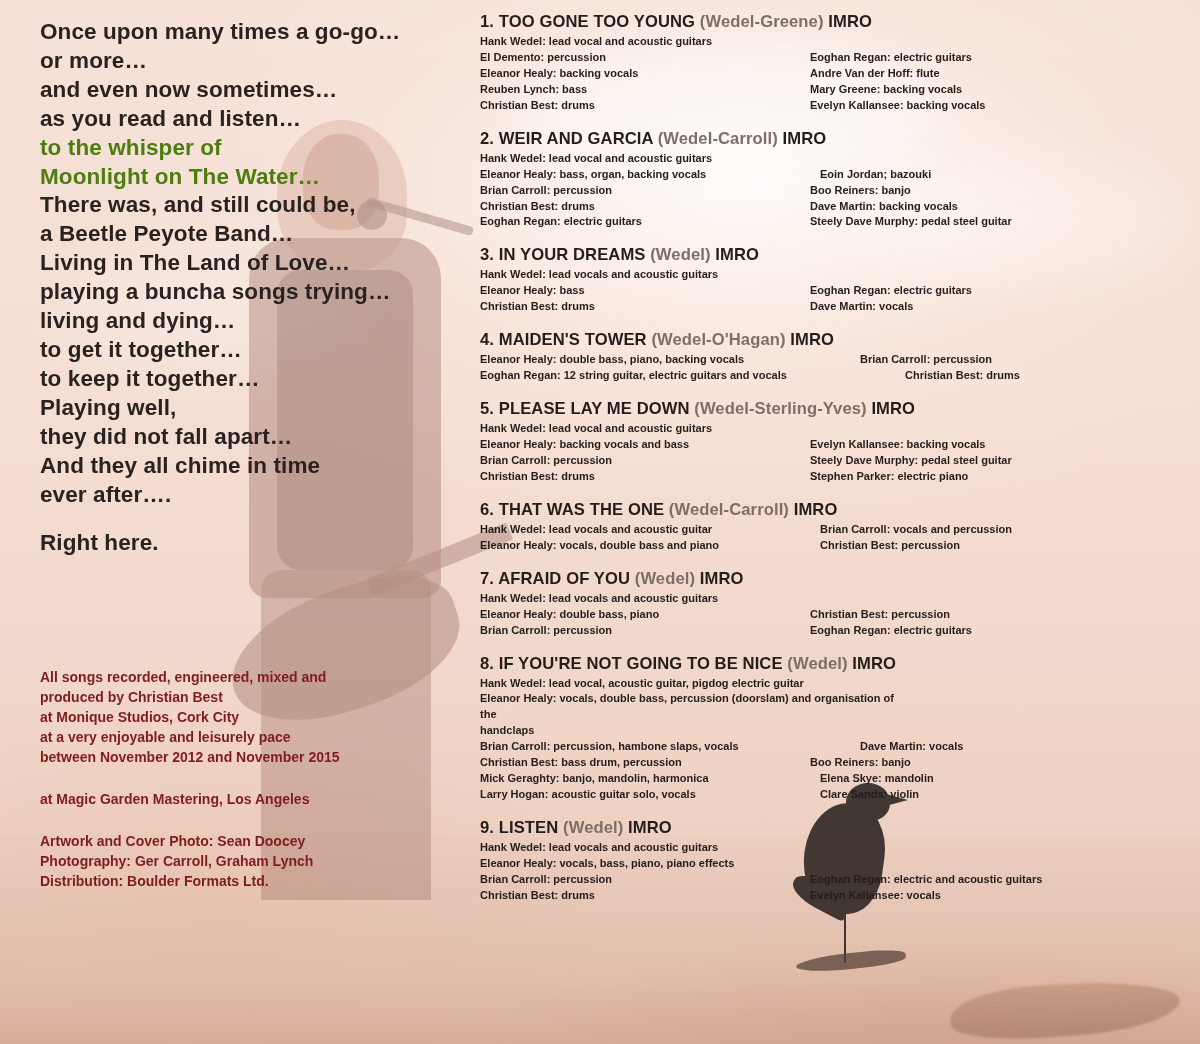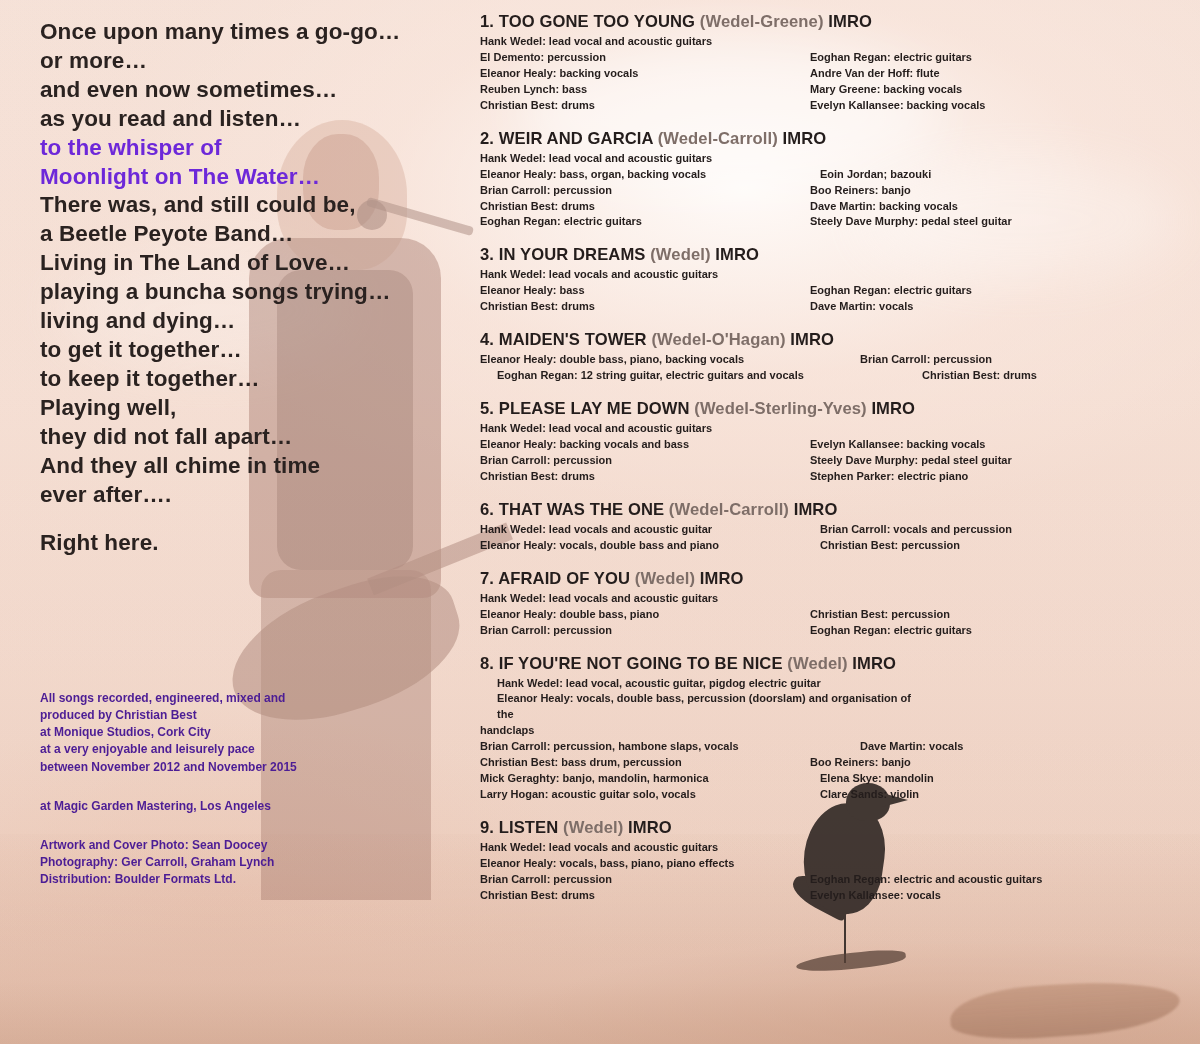--- a/index.html
+++ b/index.html
@@ -176,32 +176,32 @@
     top: 18px;
     width: 420px;
   }
   .poem {
     font-size: 22.5px;
     font-weight: bold;
     line-height: 1.285;
     color: #2a2220;
     letter-spacing: 0.1px;
   }
-  .poem .faded { color: #6d28d9; }
+  .poem .faded { color: #4d7c0f; }
   .poem .blank { display: block; height: 20px; }
 
   .credits {
     position: absolute;
     left: 40px;
-    top: 690px;
+    top: 667px;
     width: 430px;
-    font-size: 12px;
+    font-size: 14px;
     font-weight: bold;
     line-height: 1.43;
-    color: #4c1d95;
+    color: #7f1d1d;
   }
   .credits .block { margin-bottom: 22px; }
 
   
   .tracks {
     position: absolute;
     left: 480px;
     top: 12px;
     width: 700px;
     color: #241d1c;
@@ -211,21 +211,21 @@
     font-size: 16.6px;
     font-weight: bold;
     margin-bottom: 2px;
     letter-spacing: 0.1px;
   }
   .track-title .dim { color: #7e6e68; }
   .credit-rows { font-size: 11px; font-weight: bold; line-height: 1.45; }
   .credit-row { display: flex; }
   .credit-row .c1 { flex: 0 0 330px; }
   .credit-row .c2 { flex: 1 1 auto; }
-  .credit-row.wide .c1 { flex: 0 0 425px; margin-left: 17px; }
+  .credit-row.wide .c1 { flex: 0 0 425px; }
   .credit-row.w2 .c1 { flex: 0 0 340px; }
   .credit-row.w3 .c1 { flex: 0 0 380px; }
 </style>
 </head>
 <body>
 
 <div class="bg">
   <div class="bg-cloud" style="left:520px; top:40px; width:420px; height:150px;"></div>
   <div class="bg-cloud" style="left:860px; top:160px; width:320px; height:120px; opacity:0.6;"></div>
   <div class="bg-cloud" style="left:60px; top:250px; width:300px; height:120px; opacity:0.45;"></div>

